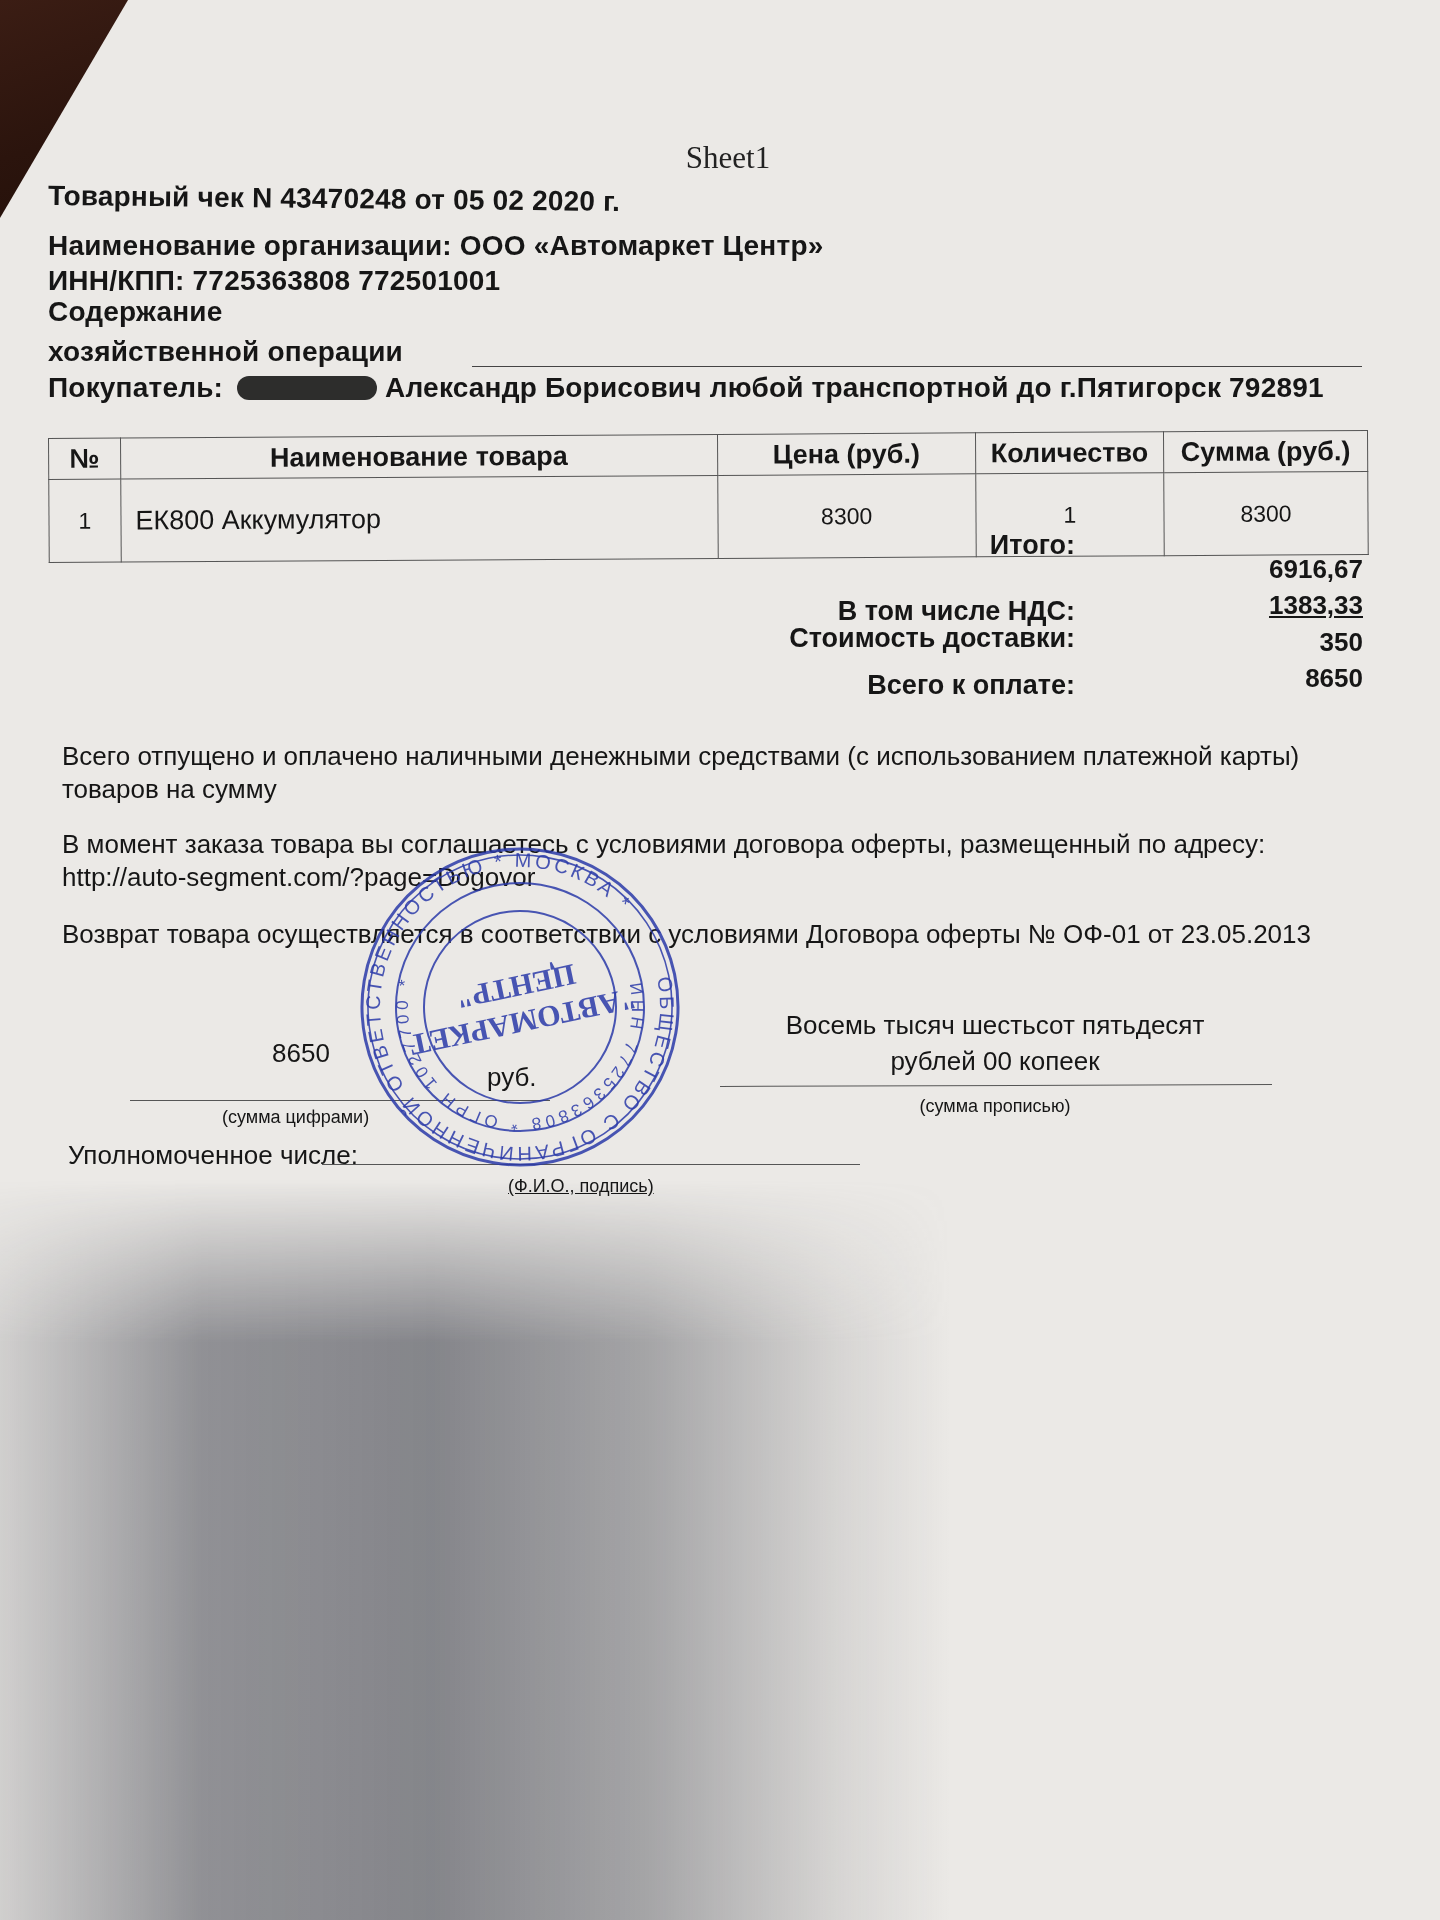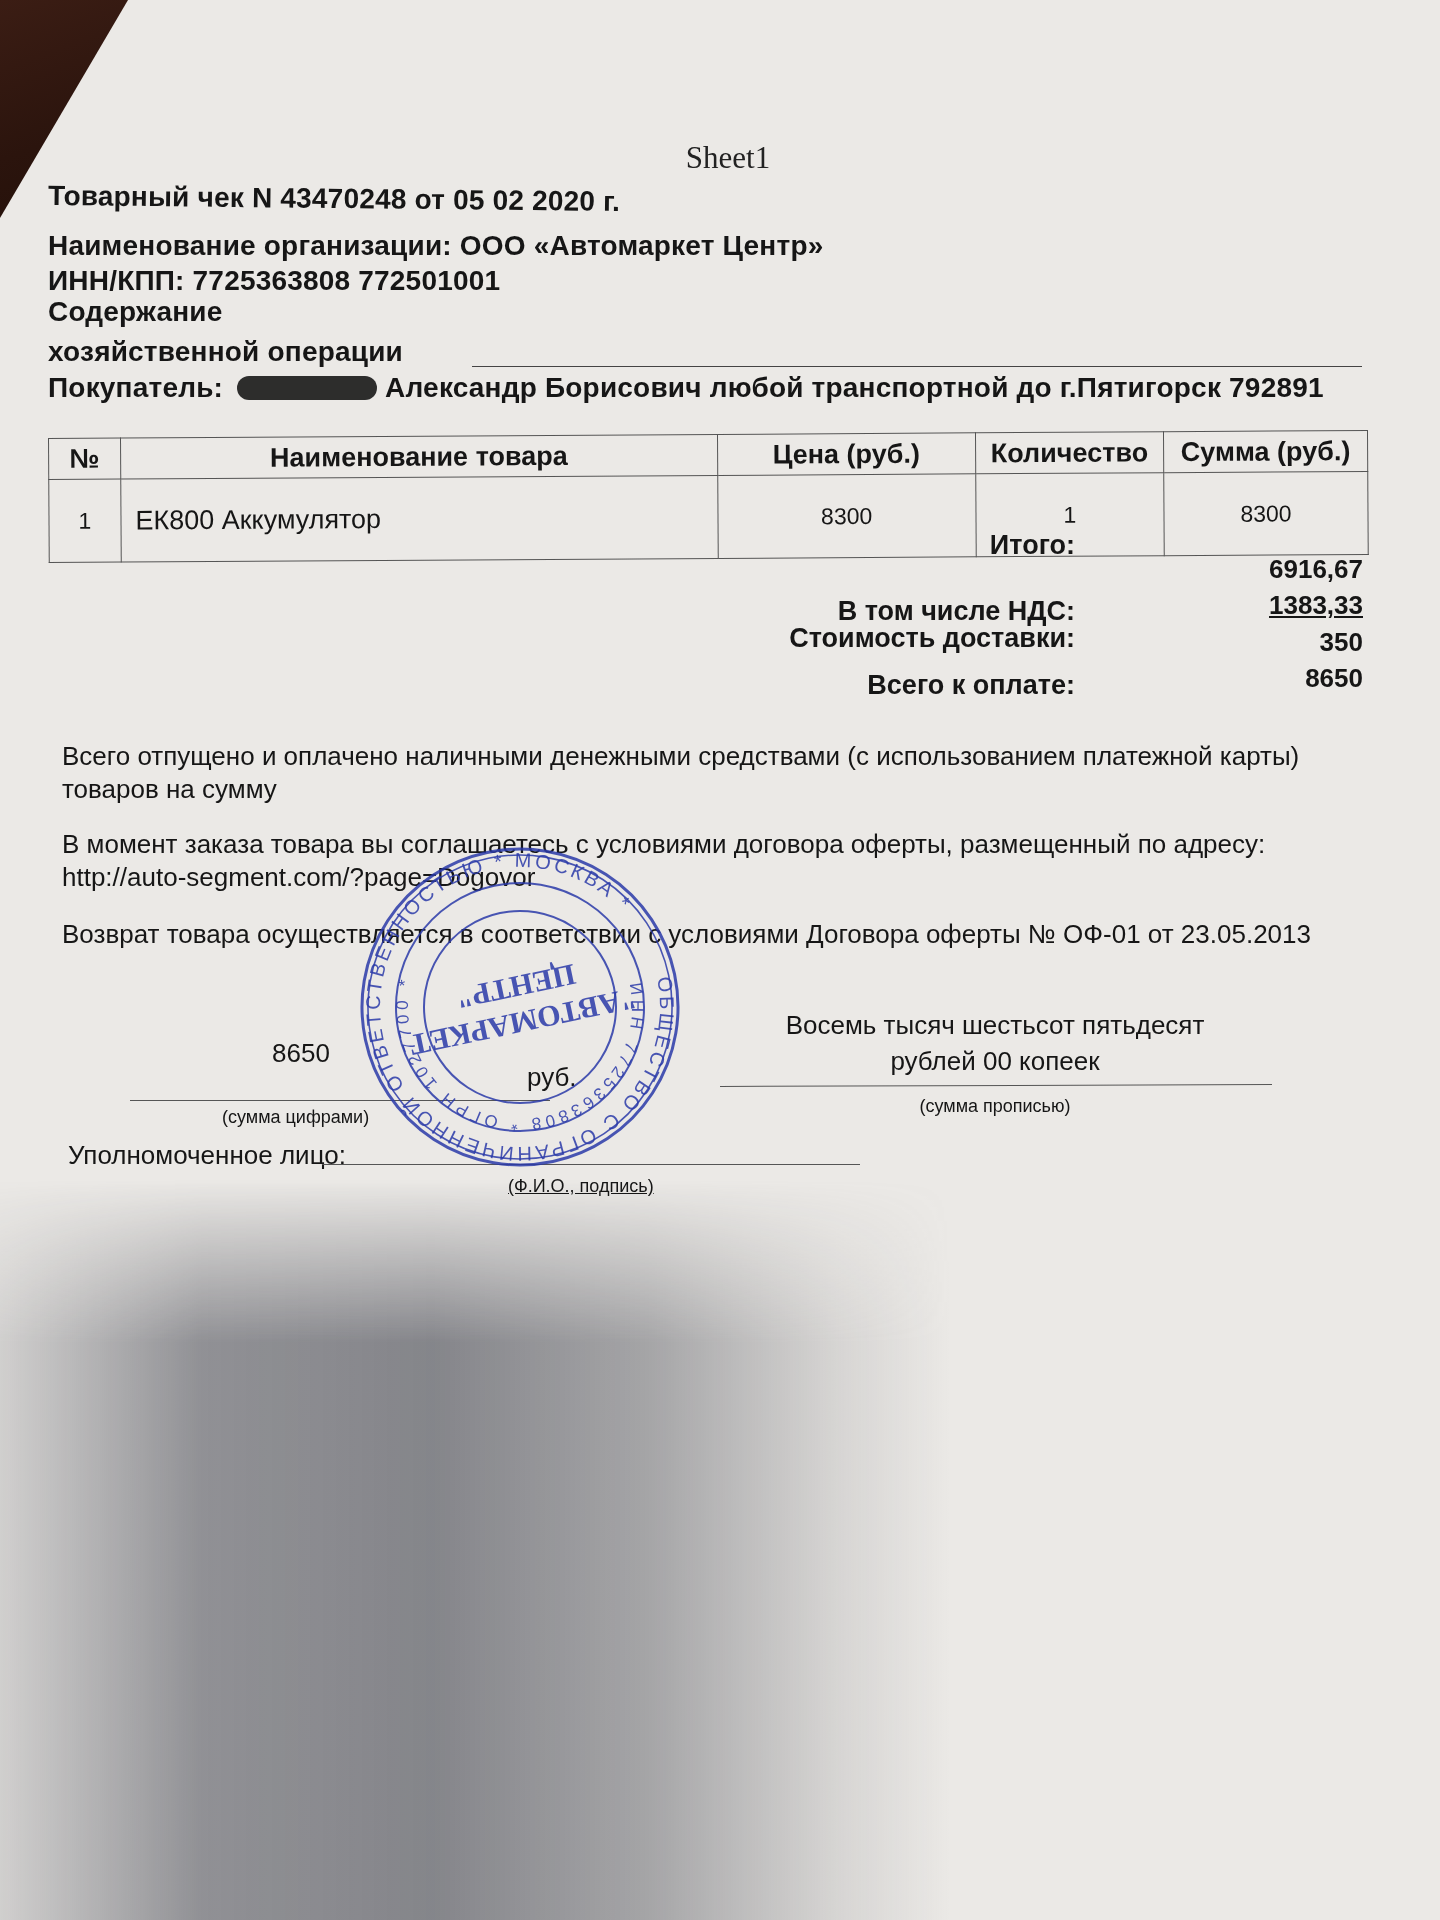--- a/index.html
+++ b/index.html
@@ -117,30 +117,30 @@
 <div class="abs tot-label" style="top:623px;">Стоимость доставки:</div>
 <div class="abs tot-value" style="top:627px;">350</div>
 <div class="abs tot-label" style="top:670px;">Всего к оплате:</div>
 <div class="abs tot-value" style="top:663px;">8650</div>
 
 <div class="abs para" style="top:740px;">Всего отпущено и оплачено наличными денежными средствами (с использованием платежной карты) товаров на сумму</div>
 <div class="abs para" style="top:828px;">В момент заказа товара вы соглашаетесь с условиями договора оферты, размещенный по адресу: http://auto-segment.com/?page=Dogovor</div>
 <div class="abs para" style="top:918px;">Возврат товара осуществляется в соответствии с условиями Договора оферты № ОФ-01 от 23.05.2013</div>
 
 <div class="abs sig-num" style="left:272px; top:1038px;">8650</div>
-<div class="abs sig-num" style="left:487px; top:1062px;margin-left:40px;">руб.</div>
+<div class="abs sig-num" style="left:487px; top:1062px;">руб.</div>
 <div class="sig-line" style="left:130px; top:1100px; width:420px;"></div>
 <div class="abs sig-caption" style="left:222px; top:1107px;">(сумма цифрами)</div>
 
 <div class="abs sig-num" style="left:720px; width:550px; text-align:center; top:1010px;">Восемь тысяч шестьсот пятьдесят</div>
 <div class="abs sig-num" style="left:720px; width:550px; text-align:center; top:1046px;">рублей 00 копеек</div>
 <div class="sig-line" style="left:720px; top:1085px; width:552px; transform:rotate(-0.2deg);"></div>
 <div class="abs sig-caption" style="left:720px; width:550px; text-align:center; top:1096px;">(сумма прописью)</div>
 
-<div class="abs sig-num" style="left:68px; top:1140px;">Уполномоченное лицо:</div>
+<div class="abs sig-num" style="left:68px; top:1140px;">Уполномоченное числе:</div>
 <div class="sig-line" style="left:322px; top:1164px; width:538px;"></div>
 <div class="abs sig-caption" style="left:508px; top:1176px;text-decoration:underline;">(Ф.И.О., подпись)</div>
 
 <svg class="stamp" viewBox="0 0 330 330">
   <defs>
     <path id="outerArc" d="M165,165 m-140,0 a140,140 0 1,1 280,0 a140,140 0 1,1 -280,0"></path>
     <path id="innerArc" d="M165,165 m-112,0 a112,112 0 1,1 224,0 a112,112 0 1,1 -224,0"></path>
   </defs>
   <g transform="rotate(168 165 165)" fill="none" stroke="#2a3aa8" stroke-opacity="0.85">
     <circle cx="165" cy="165" r="158" stroke-width="3"></circle>

